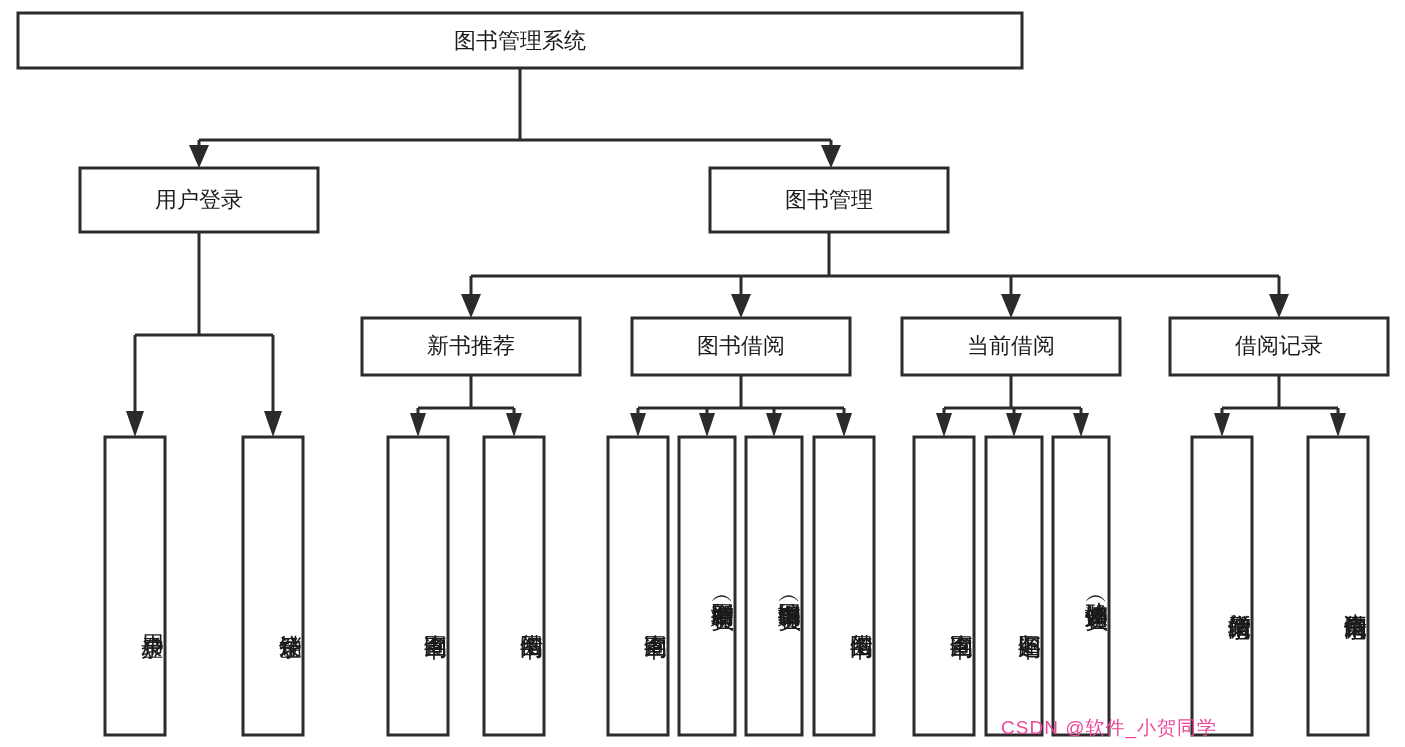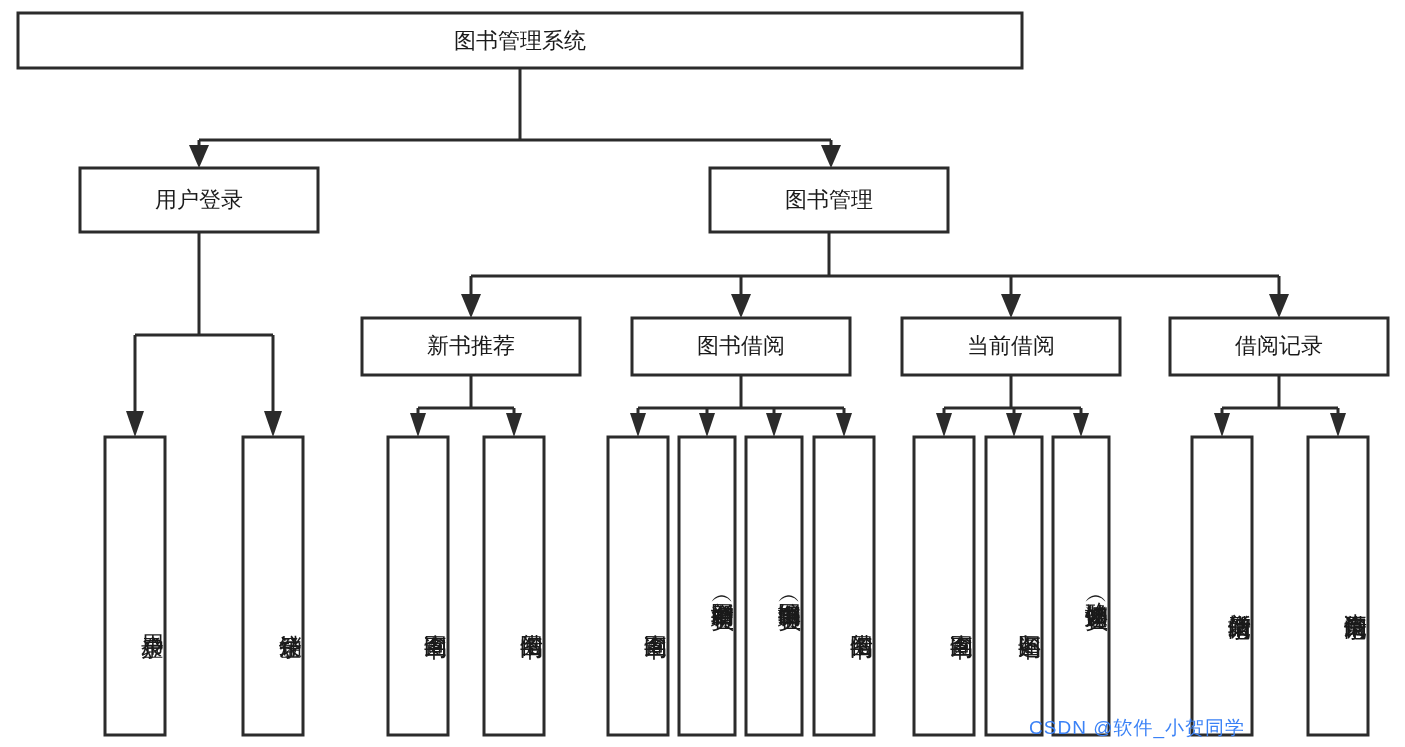--- a/index.html
+++ b/index.html
@@ -11,21 +11,20 @@
     width: 1405px;
     height: 747px;
     font-family: "Liberation Sans", sans-serif;
     overflow: hidden;
   }
   #diagram-root {
     position: relative;
     width: 1225px;
     height: 747px;
     background: #ffffff;
-    padding-left: 28px;
   }
   svg#flow-svg {
     position: absolute;
     left: 0;
     top: 0;
     width: 1405px;
     height: 747px;
   }
   .node-box {
     fill: #ffffff;
@@ -63,21 +62,21 @@
     align-items: flex-start;
     justify-content: center;
     pointer-events: none;
   }
   .watermark {
     position: absolute;
     right: 8px;
     bottom: 6px;
     font-family: "Liberation Sans", sans-serif;
     font-size: 19px;
-    color: #3b82f6;
+    color: #ec4899;
     letter-spacing: 1px;
     white-space: nowrap;
     text-align: center;
   }
 </style>
 </head>
 <body>
 
 <div id="diagram-root">
 

